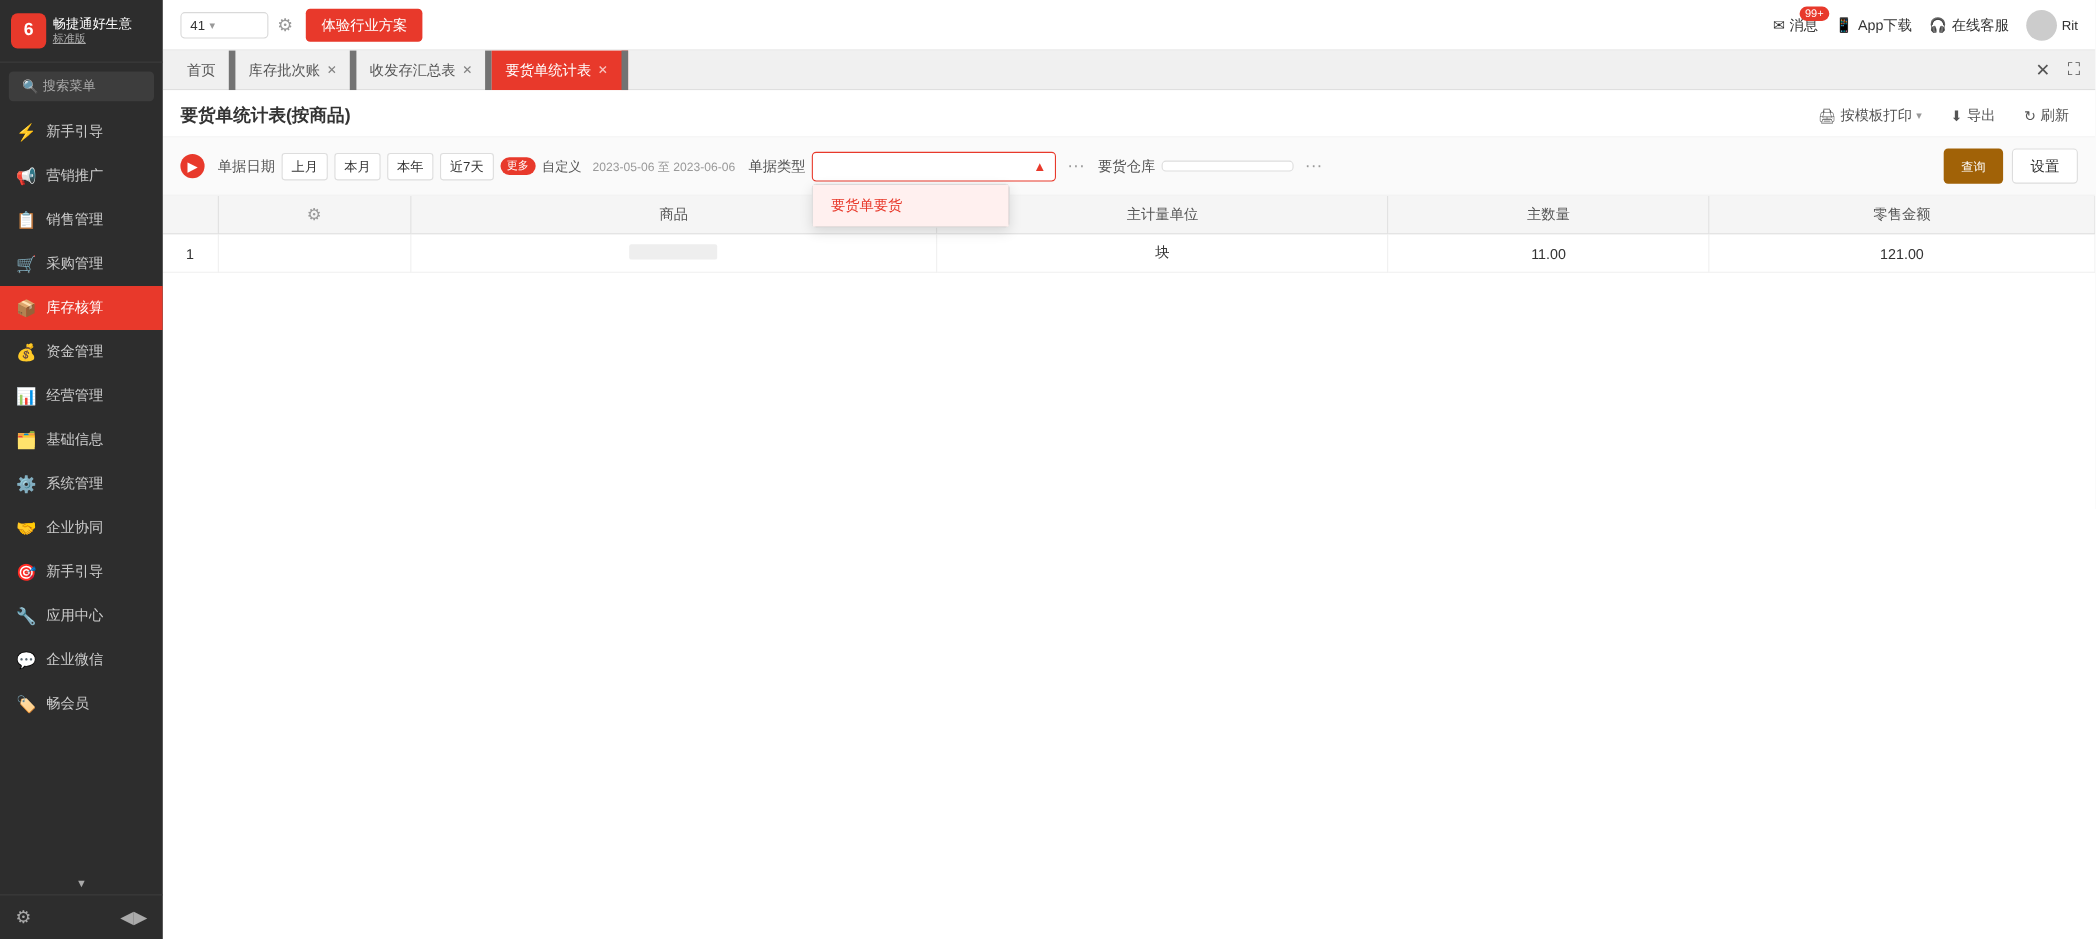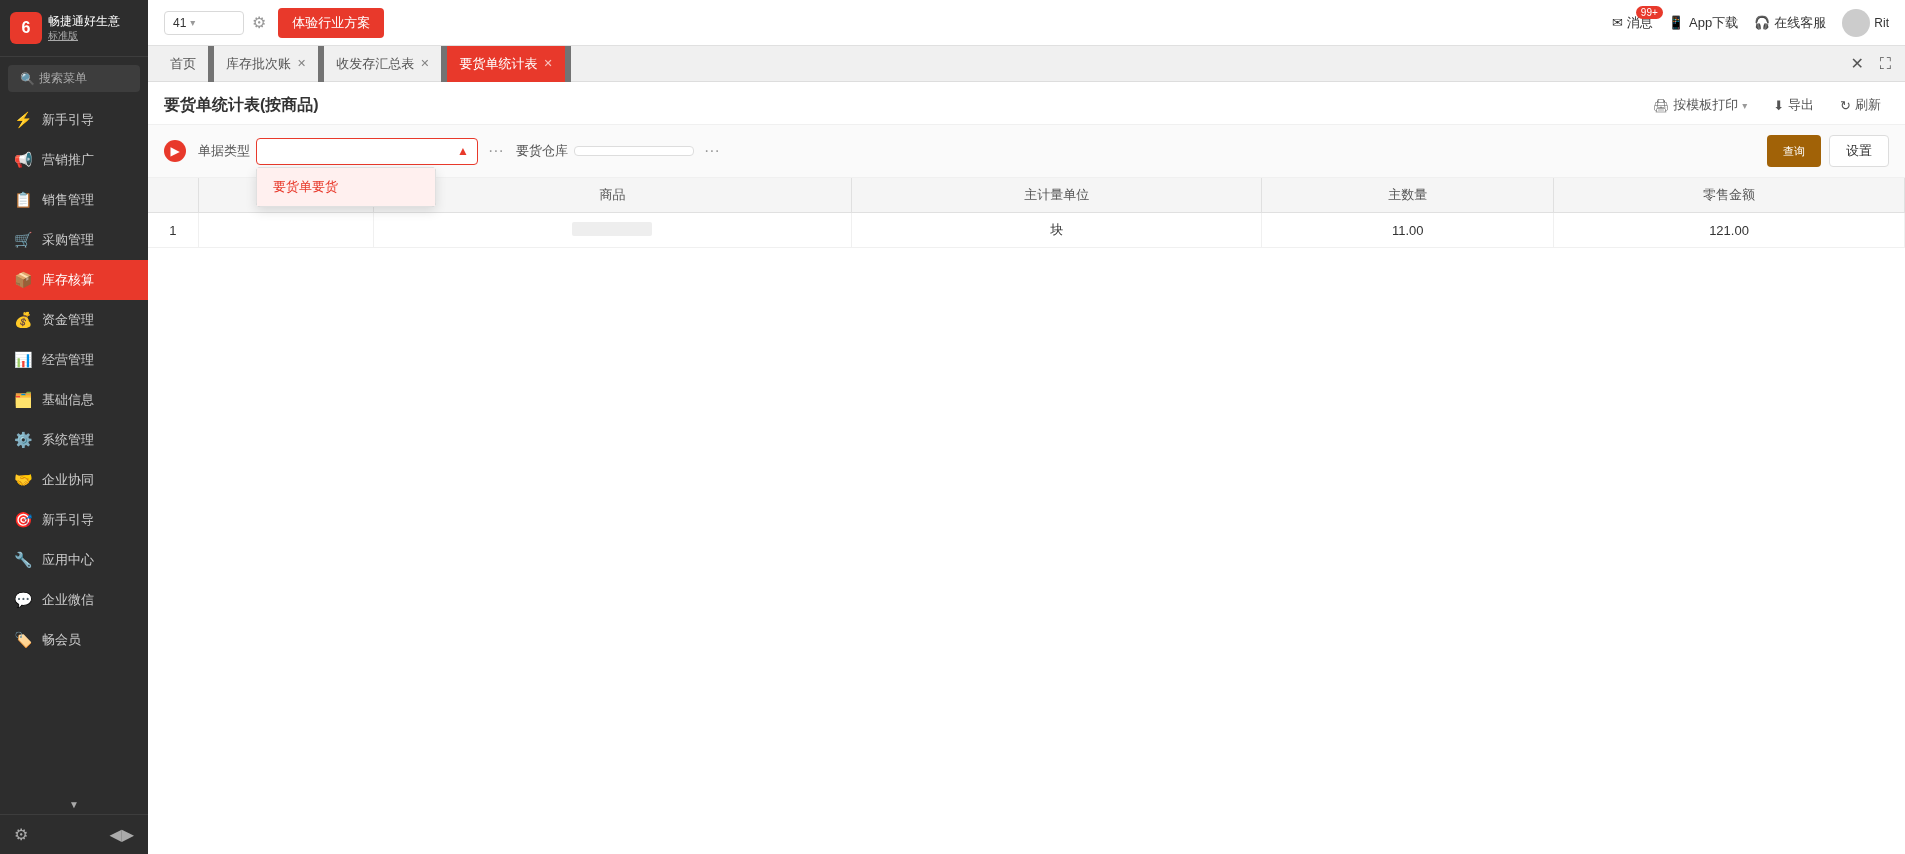--- a/index.html
+++ b/index.html
@@ -568,20 +568,30 @@
         <div class="action-btn">
           <span>↻</span>
           <span>刷新</span>
         </div>
       </div>
     </div>
 
     <div class="filter-bar">
       <div class="expand-btn">▶</div>
 
+      <div class="filter-group">
+        <span class="filter-label">单据日期</span>
+        <button class="date-btn">上月</button>
+        <button class="date-btn">本月</button>
+        <button class="date-btn">本年</button>
+        <button class="date-btn">近7天</button>
+        <span class="date-badge">更多</span>
+        <span class="date-custom">自定义</span>
+        <span class="date-range">2023-05-06 至 2023-06-06</span>
+      </div>
 
       <div class="filter-group">
         <span class="filter-label">单据类型</span>
         <div class="filter-type-wrapper">
           <div class="dropdown-container">
             <input class="dropdown-input" type="text" value="" style="">
             <span class="dropdown-chevron">▲</span>
           </div>
           <div class="dropdown-popup" id="doc-type-popup">
               <div class="dropdown-option selected">要货单要货</div>

